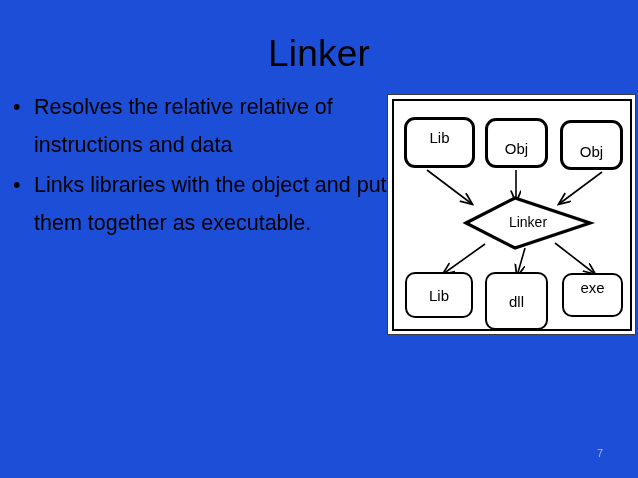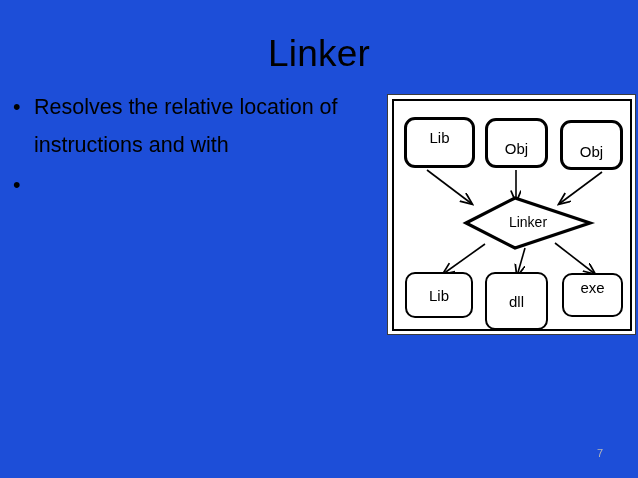--- a/index.html
+++ b/index.html
@@ -149,24 +149,25 @@
 </head>
 <body>
 
 <div class="slide">
 
   <div class="slide-title">Linker</div>
 
   <div class="bullet-list">
     <div class="bullet-item">
       <span class="bullet-marker">•</span>
-      <span class="bullet-text">Resolves the relative location of instructions and with</span>
+      <span class="bullet-text">Resolves the relative relative of instructions and data</span>
     </div>
     <div class="bullet-item">
       <span class="bullet-marker">•</span>
+      <span class="bullet-text">Links libraries with the object and put them together as executable.</span>
     </div>
   </div>
 
   <div class="diagram-frame-outer"></div>
   <div class="diagram-frame-inner"></div>
 
   <div class="diagram-canvas">
     <svg width="249" height="241" viewBox="0 0 249 241">
       <defs>
         <marker id="arrowhead" markerWidth="9" markerHeight="9" refX="7.2" refY="3.2" orient="auto" markerUnits="strokeWidth">

